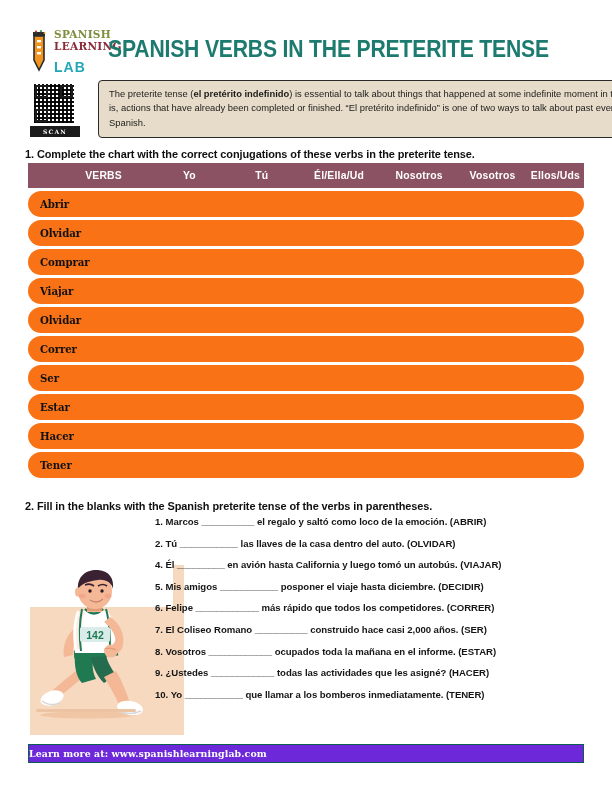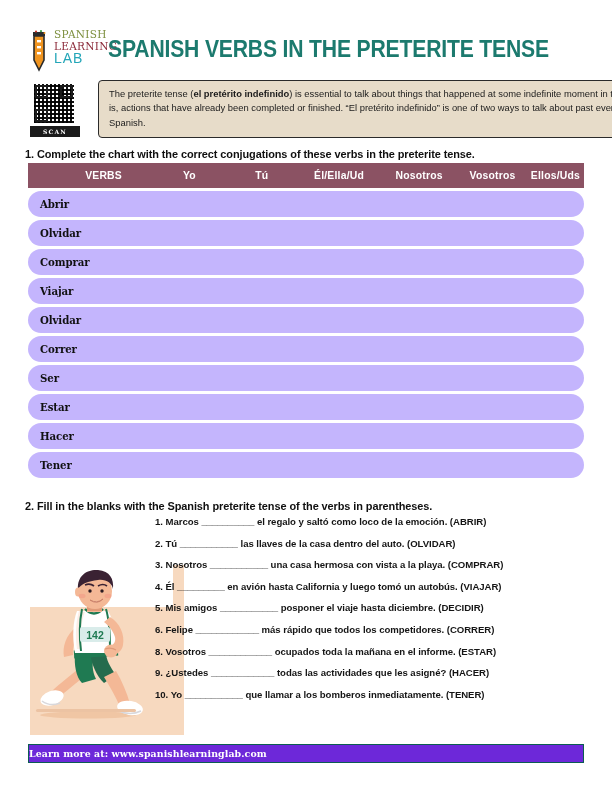--- a/index.html
+++ b/index.html
@@ -34,26 +34,26 @@
   }
   #logo-text {
     position: absolute;
     left: 26px; top: 1px;
     width: 70px;
     line-height: 1.0;
   }
   .logo-line {
     display: block;
     font-family: "DejaVu Serif", serif;
-    font-weight: normal;
+    font-weight: bold;
     letter-spacing: 0.3px;
   }
   .logo-spanish { font-size: 10.5px; color: #7d8f3e; }
   .logo-learning { font-size: 10.5px; color: #8c2b3a; margin-top: 1px; }
-  .logo-lab { font-family: "Liberation Sans", sans-serif; font-size: 14px; color: #23a6b8; letter-spacing: 1px; margin-top: 0px;}
+  .logo-lab { font-family: "Liberation Sans", sans-serif; font-size: 14px; color: #23a6b8; letter-spacing: 1px; margin-top: 9px;}
 
   #page-title {
     position: absolute;
     left: 108px; top: 36px;
     width: 480px;
     font-family: "Liberation Sans Narrow","Liberation Sans", sans-serif;
     font-size: 23px;
     font-weight: bold;
     letter-spacing: -0.2px;
     color: #1c7a6e;
@@ -161,21 +161,21 @@
   .col-1 { width: 76px; }
   .col-2 { width: 76px; }
   .col-3 { width: 86px; }
   .col-4 { width: 82px; }
   .col-5 { width: 72px; }
   .col-6 { width: 60px; }
 
   .table-row {
     display: flex;
     height: 26px;
-    background: #c4b5fd;
+    background: #f97316;
     align-items: center;
     margin-top: 3px;
     border-radius: 13px;
   }
   .table-row .verb-cell {
     padding-left: 12px;
     font-family: "DejaVu Serif", serif;
     font-size: 10.2px;
     font-weight: bold;
     color: #111111;
@@ -436,24 +436,24 @@
     <path d="M60 35 q7 4 13 -1 q-6 6 -13 1 Z" fill="#ffffff" stroke="#c77a62" stroke-width="0.8"></path>
     <ellipse cx="52" cy="31" rx="3.5" ry="2.2" fill="#f29a86" opacity="0.6"></ellipse>
     <ellipse cx="78" cy="31" rx="3.5" ry="2.2" fill="#f29a86" opacity="0.6"></ellipse>
   </svg>
   <div id="ground-line"></div>
 </div>
 
 <div id="exercises">
   <div class="exercise-line">1. Marcos __________ el regalo y saltó como loco de la emoción. (ABRIR)</div>
   <div class="exercise-line">2. Tú ___________ las llaves de la casa dentro del auto. (OLVIDAR)</div>
-  <div class="exercise-line">3. Nosotros ___________ una casa hermosa con vista a la playa. (COMPRAR)</div>
   <div class="exercise-line">4. Él _________ en avión hasta California y luego tomó un autobús. (VIAJAR)</div>
   <div class="exercise-line">5. Mis amigos ___________ posponer el viaje hasta diciembre. (DECIDIR)</div>
   <div class="exercise-line">6. Felipe ____________ más rápido que todos los competidores. (CORRER)</div>
+  <div class="exercise-line">7. El Coliseo Romano __________ construido hace casi 2,000 años. (SER)</div>
   <div class="exercise-line">8. Vosotros ____________ ocupados toda la mañana en el informe. (ESTAR)</div>
   <div class="exercise-line">9. ¿Ustedes ____________ todas las actividades que les asigné? (HACER)</div>
   <div class="exercise-line">10. Yo ___________ que llamar a los bomberos inmediatamente. (TENER)</div>
 </div>
 
 <div id="footer-bar">
   <span id="footer-text">Learn more at: www.spanishlearninglab.com</span>
 </div>
 
 </body></html>

